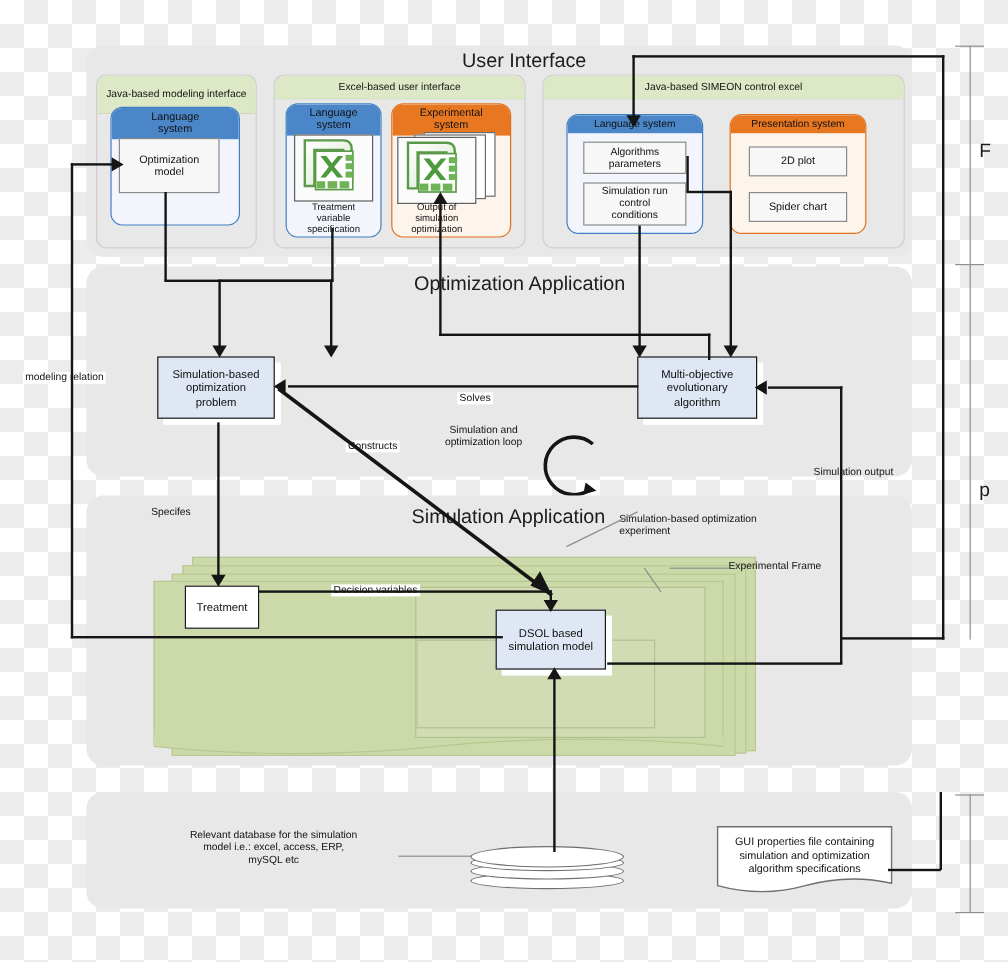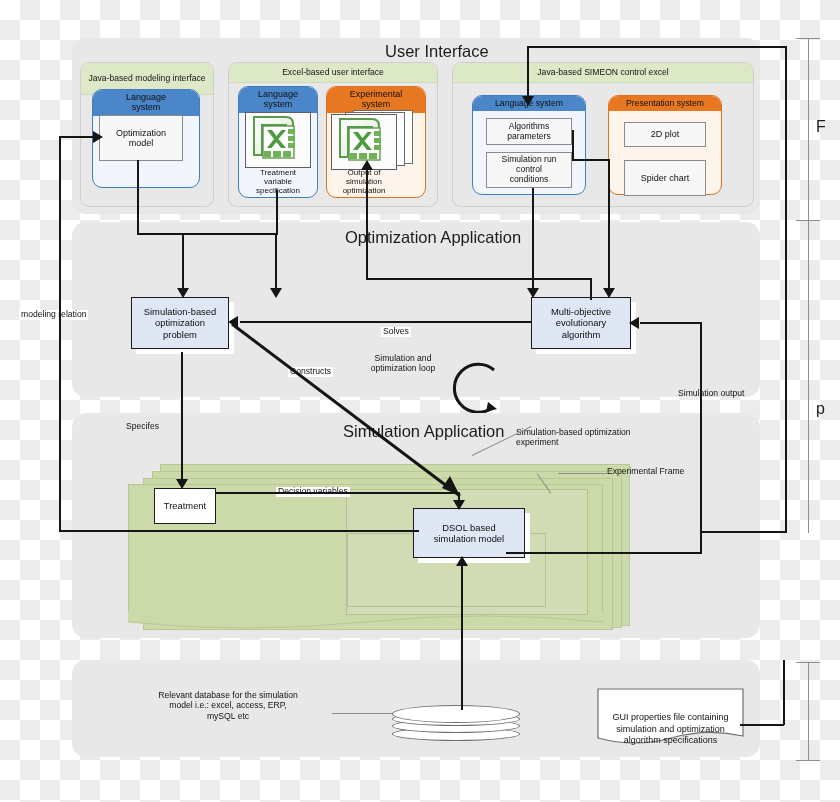--- a/index.html
+++ b/index.html
@@ -66,21 +66,21 @@
   
   .cyl{position:absolute;}
   .cyl-top{position:absolute;left:0;top:0;width:100%;height:18px;border:1.1px solid #6f6f6f;
            border-radius:50%;background:#fff;box-sizing:border-box;}
   .cyl-band{position:absolute;left:0;width:100%;height:14px;border:1.1px solid #6f6f6f;
             border-radius:50%;background:#fff;box-sizing:border-box;}
 
   
   .doc{position:absolute;}
   .doc svg{display:block;}
-  .doc-txt{position:absolute;left:6px;right:6px;top:24px;text-align:center;font-size:9px;color:#111;line-height:1.28;}
+  .doc-txt{position:absolute;left:6px;right:6px;top:8px;text-align:center;font-size:9px;color:#111;line-height:1.28;}
 
   
   .xl{position:absolute;}
   .xl-sheet{position:absolute;background:#fff;border:1.2px solid #6b6b6b;}
   .xlicon{position:absolute;background:#fbfbfb;border:1.3px solid #5f5f5f;overflow:hidden;}
   .xlicon svg{display:block;}
 
   .edge-lab{position:absolute;font-size:16px;color:#1c1c1c;}
 </style>
 </head>
@@ -185,21 +185,21 @@
   <div class="wbox" style="left:486px;top:152px;width:86px;height:36px;white-space:pre-line;font-size:8.6px;">Simulation run
 control
 conditions</div>
 
   <div class="sys orange" style="left:608px;top:95px;width:114px;height:100px;">
     <div class="sys-hd" style="height:15px;font-size:8.6px;">
         <span>Presentation system</span>
       </div>
   </div>
   <div class="wbox" style="left:624px;top:122px;width:82px;height:25px;">2D plot</div>
-  <div class="wbox" style="left:624px;top:160px;width:82px;height:36px;">Spider chart</div>
+  <div class="wbox" style="left:624px;top:160px;width:82px;height:25px;">Spider chart</div>
 
   <div class="panel" style="left:72px;top:222px;width:688px;height:175px;"></div>
   <div class="panel-title" style="left:345px;top:228px;">Optimization Application</div>
 
   <div class="pbox" style="left:531px;top:297px;width:100px;height:52px;white-space:pre-line;">Multi-objective
 evolutionary
 algorithm</div>
   <div class="pbox" style="left:131px;top:297px;width:98px;height:52px;white-space:pre-line;">Simulation-based
 optimization
 problem</div>
@@ -235,21 +235,21 @@
     </svg>
   </div>
 
   <div class="innerf" style="left:346px;top:489px;width:240px;height:124px;"></div>
   <div class="innerf" style="left:347px;top:533px;width:197px;height:72px;"></div>
   <div class="nlab" style="left:607px;top:466px;">Experimental Frame</div>
   <div class="ln thin" style="left:558px;top:473px;width:50px;height:1px;"></div>
   <div class="ln thin" style="left:537px;top:473px;width:24px;height:1px;transform:rotate(55deg);transform-origin:left center;"></div>
 
   <div class="plain" style="left:154px;top:488px;width:62px;height:36px;">Treatment</div>
-  <div class="pbox" style="left:413px;top:508px;width:112px;height:50px;white-space:pre-line;">DSOL based
+  <div class="pbox" style="left:413px;top:508px;width:92px;height:50px;white-space:pre-line;">DSOL based
 simulation model</div>
   <div class="flab" style="left:276px;top:487px;">Decision variables</div>
   <div class="nlab" style="left:678px;top:388px;">Simulation output</div>
 
   <div class="panel" style="left:72px;top:660px;width:688px;height:97px;"></div>
   <div class="nlab" style="left:122px;top:690px;width:212px;text-align:center;white-space:pre-line;">Relevant database for the simulation
 model i.e.: excel, access, ERP,
 mySQL etc</div>
   <div class="ln thin" style="left:332px;top:713px;width:66px;height:1px;"></div>
 

